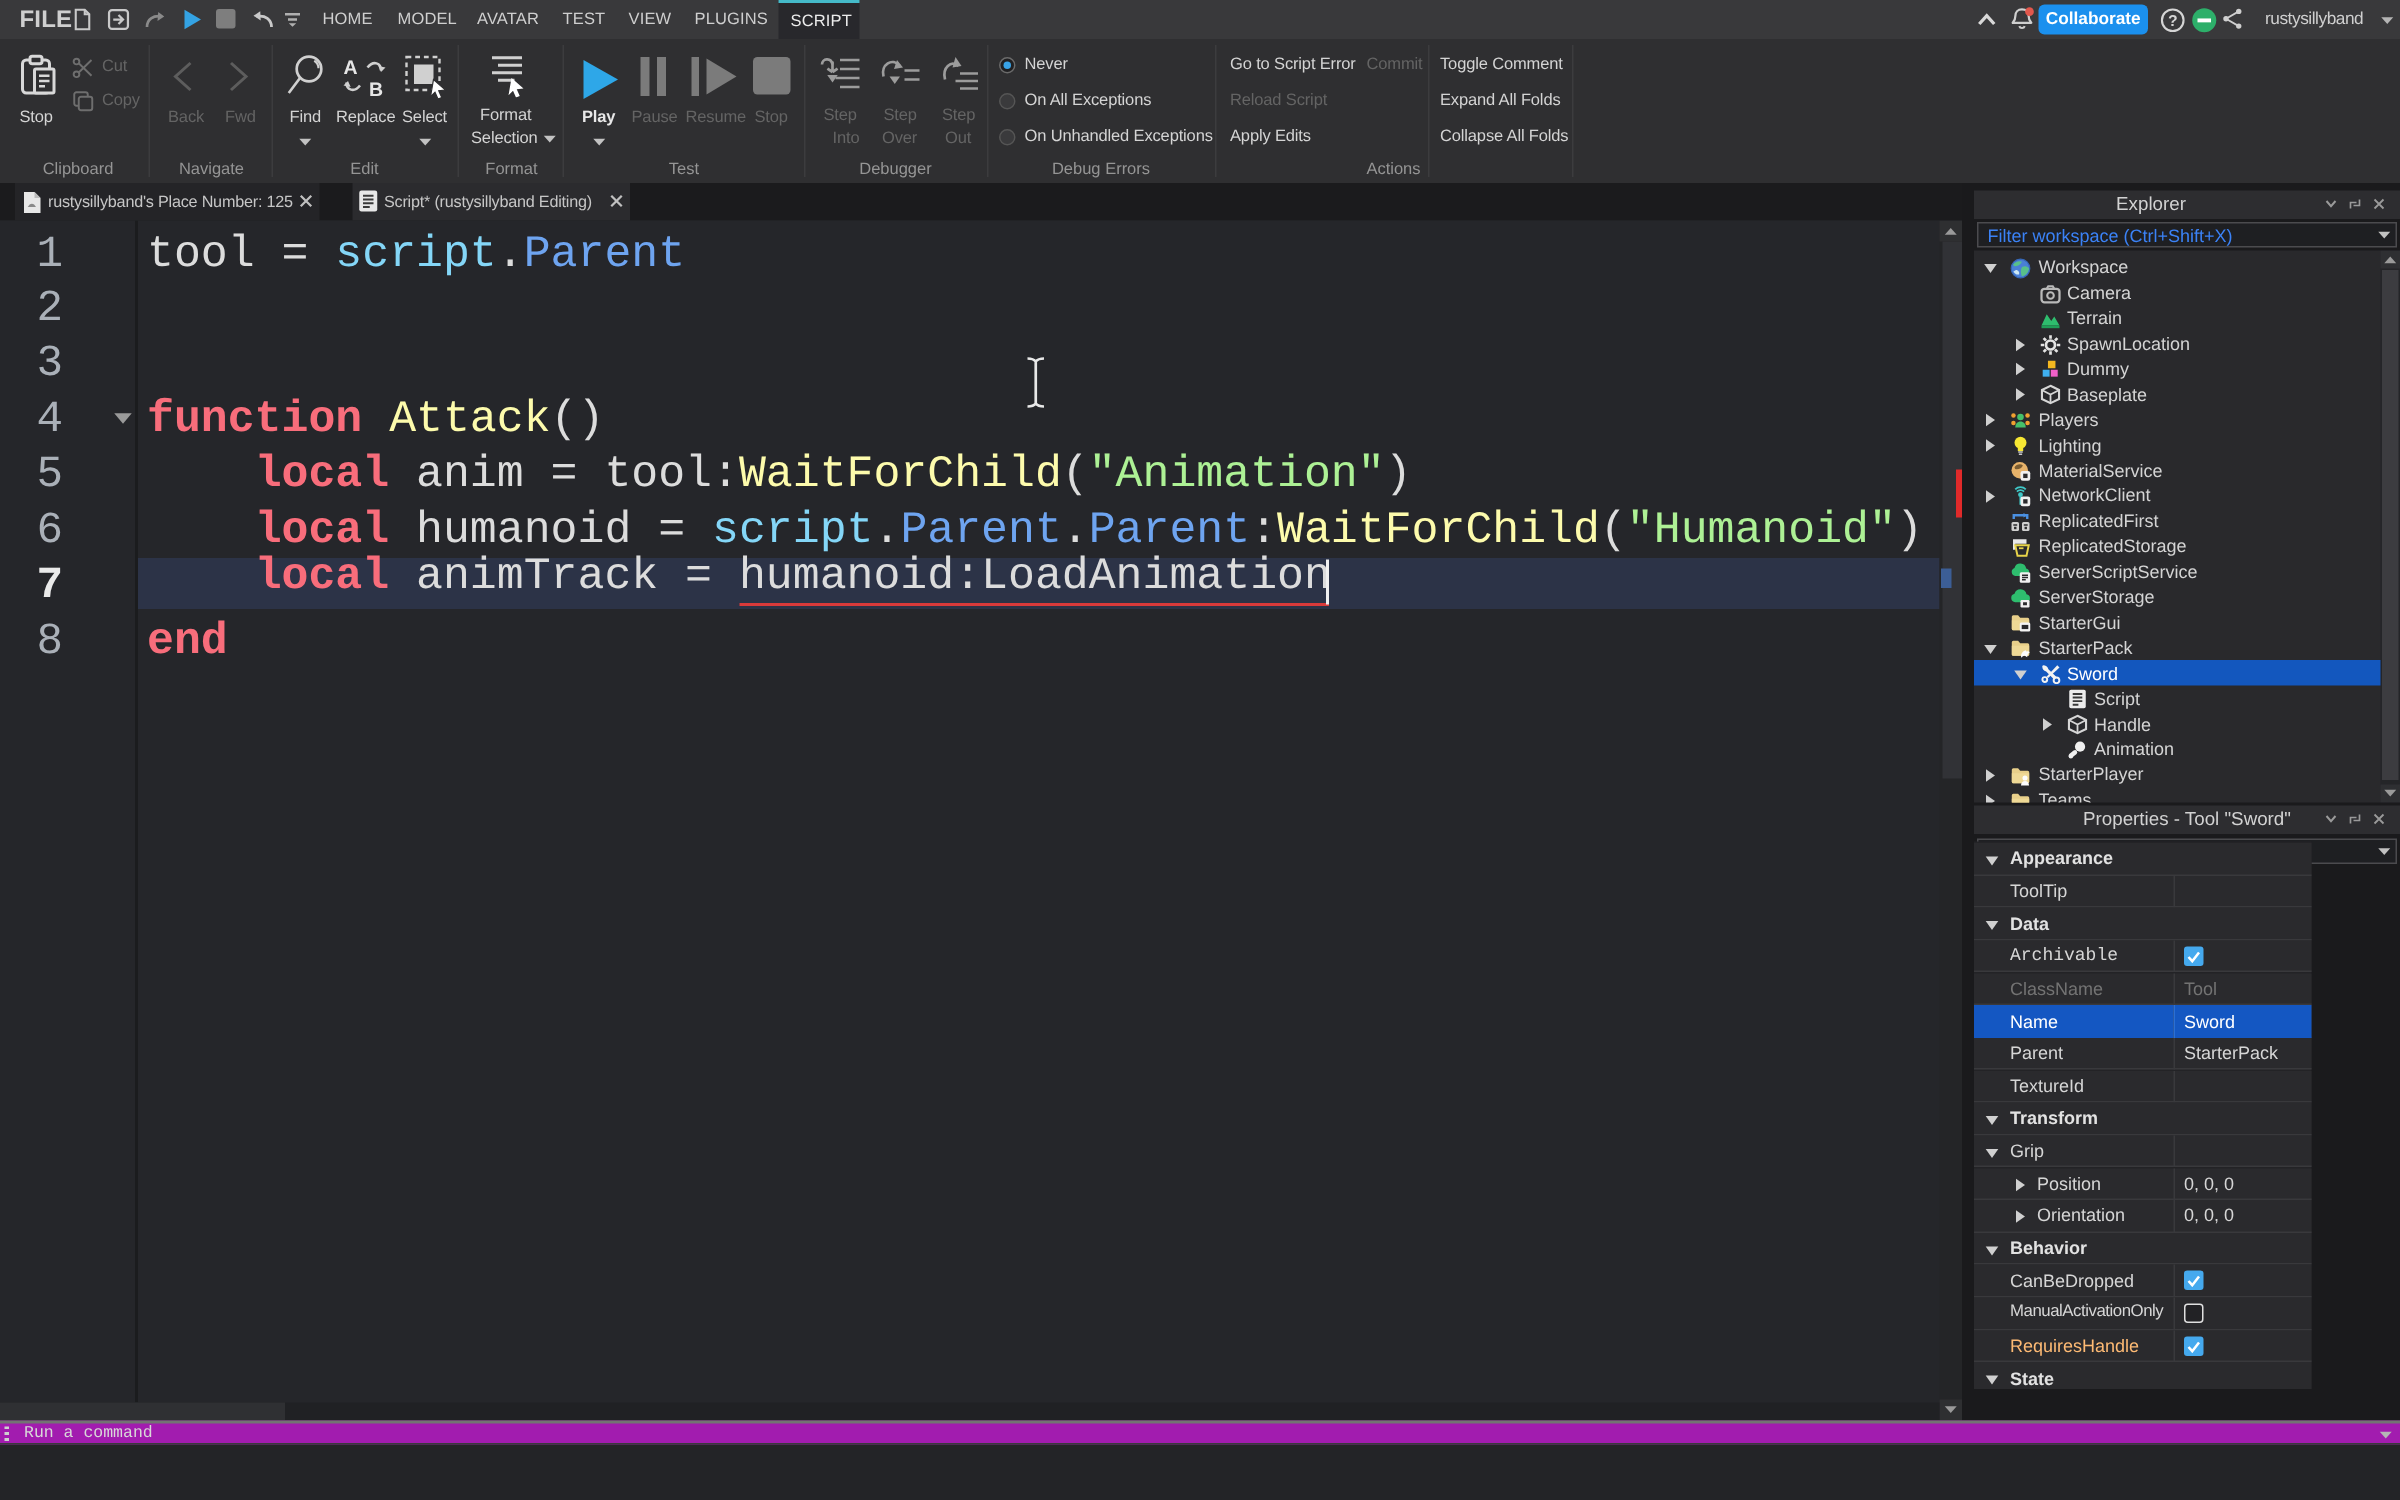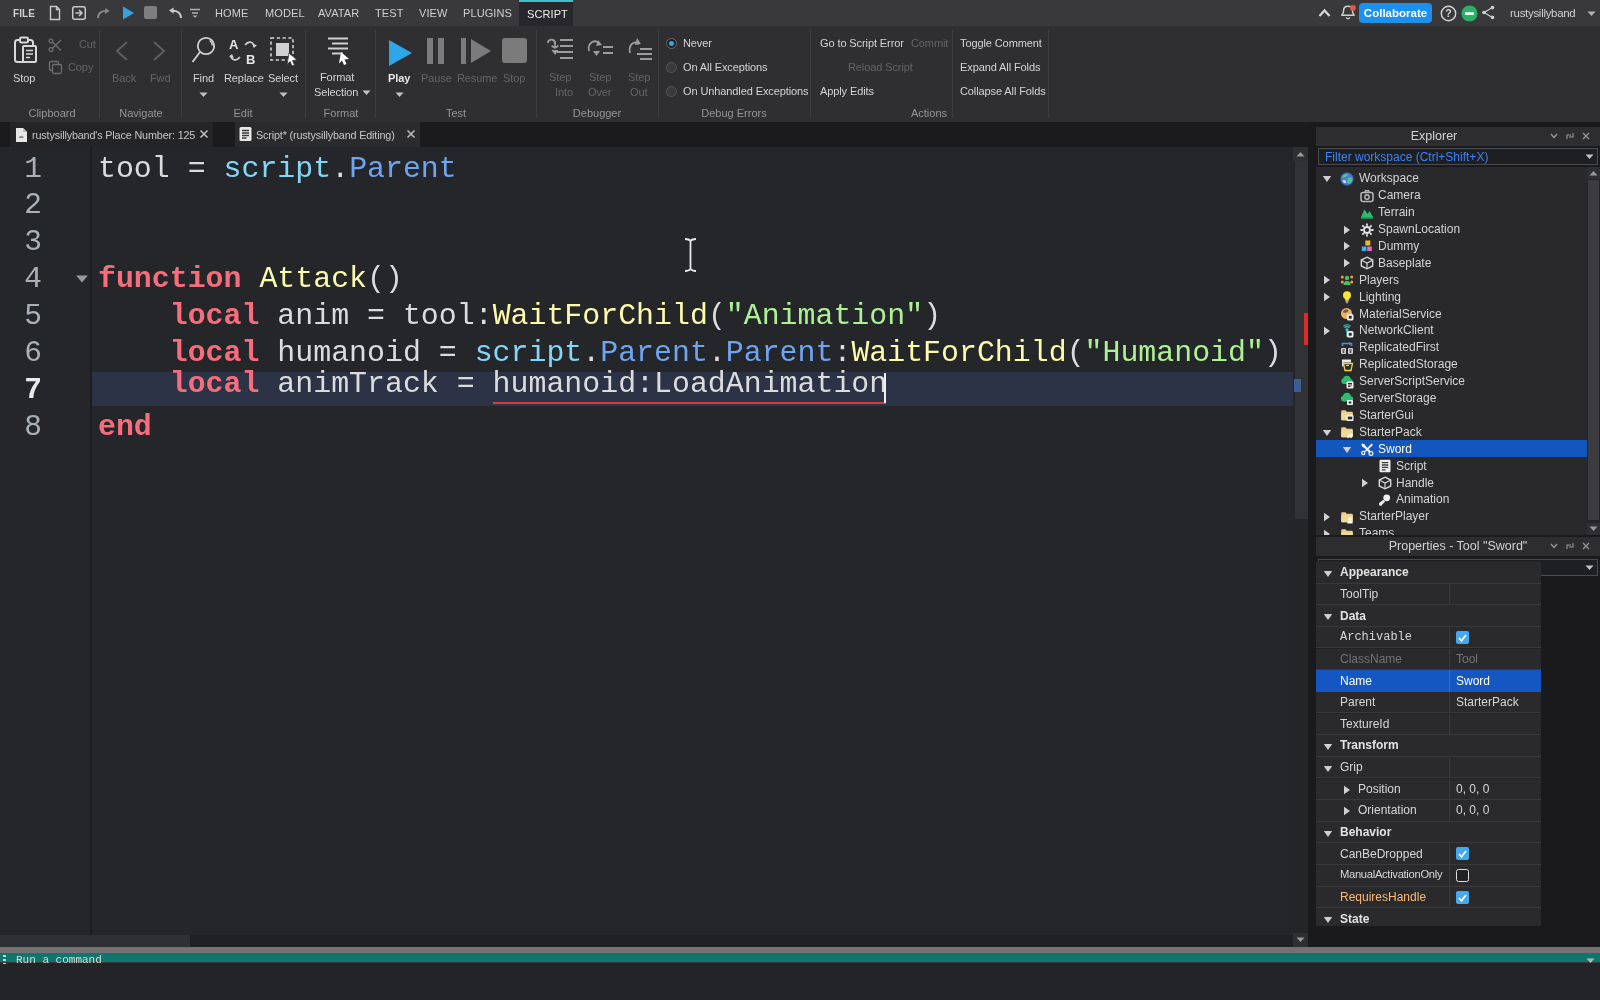--- a/index.html
+++ b/index.html
@@ -25,25 +25,25 @@
   .glb{color:#84d6f7;}
   .prp{color:#6ea4f0;}
   .mth{color:#fdfbac;}
   .str{color:#adf195;}
   
   #rightcol{position:absolute;left:1308px;top:122px;width:292px;height:826px;background:#1a1a1c;}
   .phead{position:absolute;left:8px;width:284px;height:19px;background:#2d2d30;color:#d2d2d2;font-size:12.5px;text-align:center;line-height:19px;}
   .pfilter{position:absolute;left:10px;width:280px;height:17px;background:#1e1f22;border:1px solid #4b4b4e;color:#3b82f6;font-size:12px;line-height:16px;padding-left:6px;}
   .trow{position:absolute;left:8px;width:272px;height:17px;color:#d4d4d4;font-size:12px;line-height:17px;}
   
-  #cmdbar{position:absolute;left:0;top:947px;width:1600px;height:16px;background:#0f766e;border-top:6px solid #737373;border-bottom:1px solid #39393c;}
+  #cmdbar{position:absolute;left:0;top:947px;width:1600px;height:16px;background:#a21caf;border-top:2px solid #737373;border-bottom:1px solid #39393c;}
 </style></head>
 <body>
 <div id="titlebar">
-  <div class="menuitem" style="left:13px;font-weight:bold;font-size:10px;">FILE</div>
+  <div class="menuitem" style="left:13px;font-weight:bold;font-size:16px;">FILE</div>
 
   <svg class="abs" style="left:47px;top:5px;" width="16" height="16" viewBox="0 0 16 16">
     <path d="M3.5 1.5h6l3 3v10h-9z" fill="none" stroke="#c9c9c9" stroke-width="1.4"></path>
     <path d="M9.5 1.5v3h3" fill="none" stroke="#c9c9c9" stroke-width="1.4"></path>
   </svg>
   <svg class="abs" style="left:71px;top:5px;" width="16" height="16" viewBox="0 0 16 16">
     <rect x="1.7" y="1.7" width="12.6" height="12.6" rx="2" fill="none" stroke="#c9c9c9" stroke-width="1.5"></rect>
     <path d="M4.5 8h6M8 5l3 3-3 3" fill="none" stroke="#c9c9c9" stroke-width="1.5"></path>
   </svg>
   <svg class="abs" style="left:96px;top:6px;" width="18" height="15" viewBox="0 0 18 15">
@@ -115,21 +115,21 @@
     <rect x="8" y="1.5" width="8" height="5" rx="1.5" fill="#2f2f31" stroke="#d8d8d8" stroke-width="2"></rect>
     <rect x="11" y="10" width="13" height="16" rx="1" fill="#2f2f31" stroke="#d8d8d8" stroke-width="2"></rect>
     <path d="M14 14.5h7M14 18h7M14 21.5h4" stroke="#d8d8d8" stroke-width="1.6"></path>
   </svg>
   <div class="rlabel" style="left:13px;top:46px;">Stop</div>
   <svg class="abs" style="left:48px;top:12px;" width="15" height="15" viewBox="0 0 15 15">
     <circle cx="3" cy="3" r="1.9" fill="none" stroke="#6e6e6e" stroke-width="1.3"></circle>
     <circle cx="3" cy="11.5" r="1.9" fill="none" stroke="#6e6e6e" stroke-width="1.3"></circle>
     <path d="M4.5 4.2L13 12.5M4.5 10.3L13 2" stroke="#6e6e6e" stroke-width="1.3"></path>
   </svg>
-  <div class="rlabel dis" style="left:79px;top:12px;">Cut</div>
+  <div class="rlabel dis" style="left:68px;top:12px;">Cut</div>
   <svg class="abs" style="left:48px;top:34px;" width="15" height="15" viewBox="0 0 15 15">
     <rect x="1.5" y="1.5" width="9" height="9" rx="1.5" fill="none" stroke="#6e6e6e" stroke-width="1.3"></rect>
     <rect x="4.5" y="4.5" width="9" height="9" rx="1.5" fill="#2f2f31" stroke="#6e6e6e" stroke-width="1.3"></rect>
   </svg>
   <div class="rlabel dis" style="left:68px;top:35px;">Copy</div>
   <div class="glabel" style="left:-8px;">Clipboard</div>
 
   <svg class="abs" style="left:112px;top:14px;" width="20" height="22" viewBox="0 0 20 22">
     <path d="M15 2L5 11l10 9" fill="none" stroke="#5d5d5d" stroke-width="2"></path>
   </svg>
@@ -225,21 +225,21 @@
   <div class="abs" style="left:669px;top:15px;width:5px;height:5px;border-radius:50%;background:#38a3e8;"></div>
   <div class="rlabel" style="left:683px;top:11px;">Never</div>
   <div class="abs" style="left:666px;top:36px;width:11px;height:11px;border-radius:50%;background:#3a3a3c;border:1px solid #555;"></div>
   <div class="rlabel" style="left:683px;top:35px;">On All Exceptions</div>
   <div class="abs" style="left:666px;top:60px;width:11px;height:11px;border-radius:50%;background:#3a3a3c;border:1px solid #555;"></div>
   <div class="rlabel" style="left:683px;top:59px;">On Unhandled Exceptions</div>
   <div class="glabel" style="left:674px;">Debug Errors</div>
 
   <div class="rlabel" style="left:820px;top:11px;">Go to Script Error</div>
   <div class="rlabel dis" style="left:911px;top:11px;">Commit</div>
-  <div class="rlabel dis" style="left:848px;top:35px;">Reload Script</div>
+  <div class="rlabel dis" style="left:820px;top:35px;">Reload Script</div>
   <div class="rlabel" style="left:820px;top:59px;">Apply Edits</div>
   <div class="glabel" style="left:869px;">Actions</div>
   <div class="rlabel" style="left:960px;top:11px;">Toggle Comment</div>
   <div class="rlabel" style="left:960px;top:35px;">Expand All Folds</div>
   <div class="rlabel" style="left:960px;top:59px;">Collapse All Folds</div>
 </div>
 <div id="tabstrip">
   <div class="dtab" style="left:10px;width:203px;background:#242427;">
     <svg class="abs" style="left:5px;top:4.5px;" width="13" height="16" viewBox="0 0 13 16">
       <path d="M1 1h7l4 4v10H1z" fill="#e8e8e8"></path>

